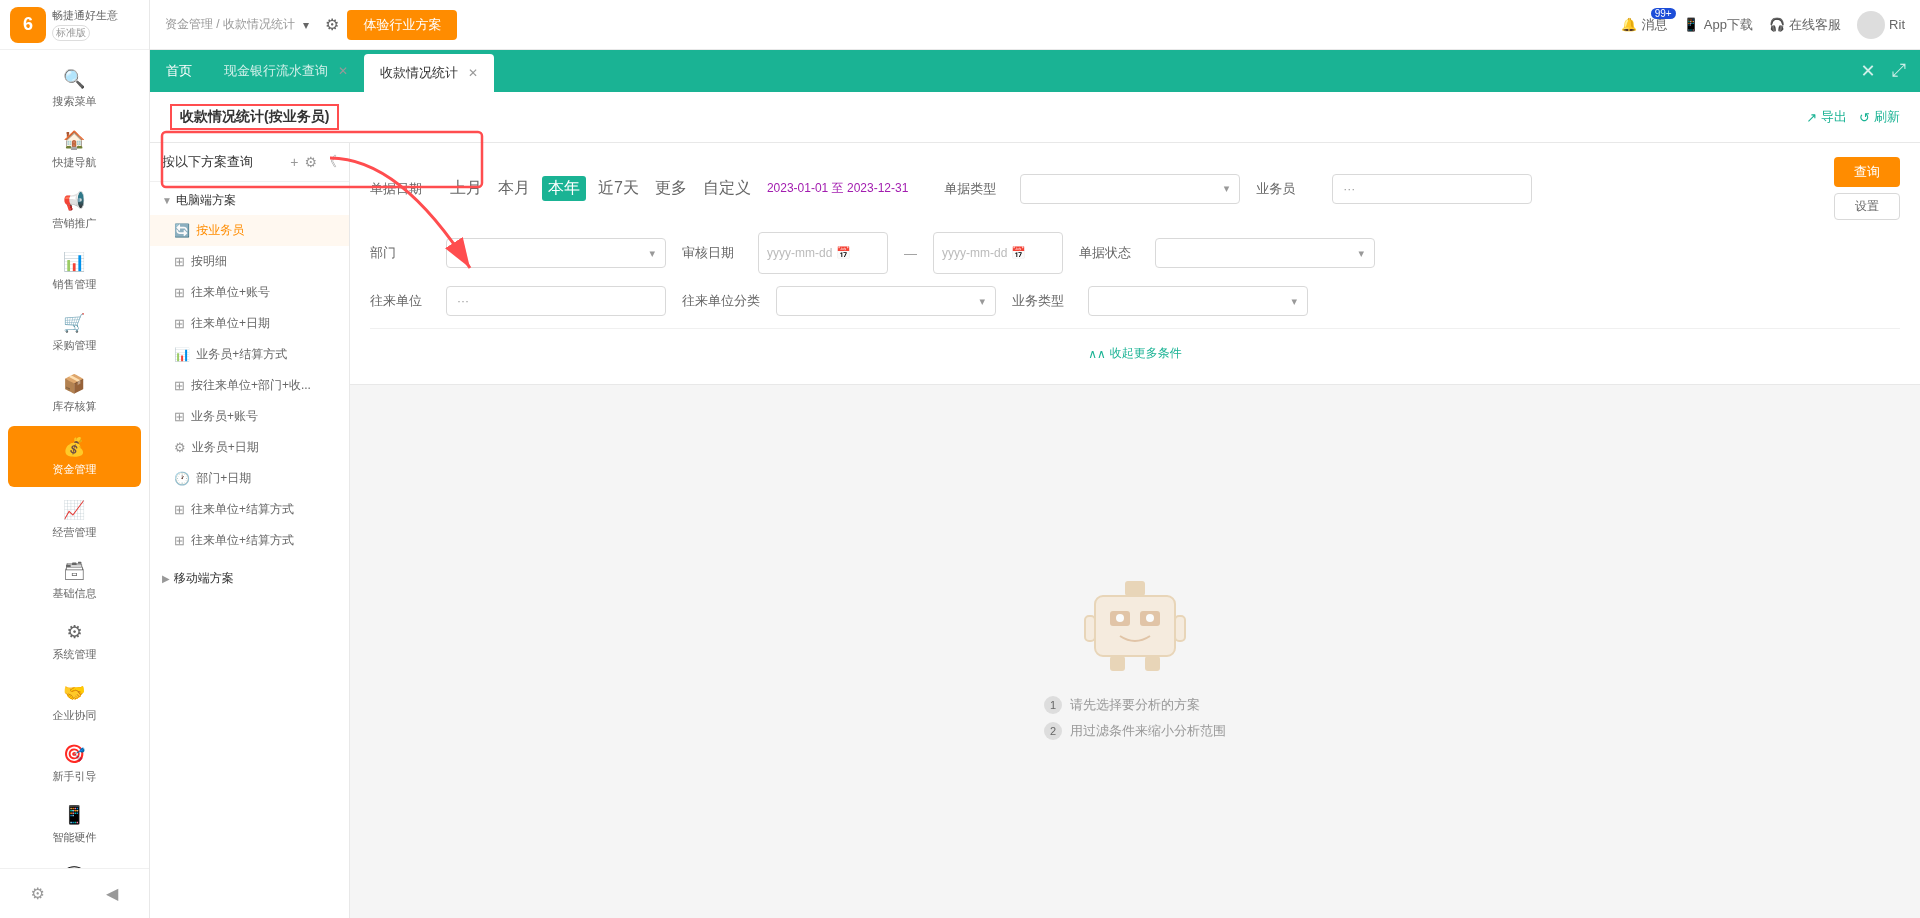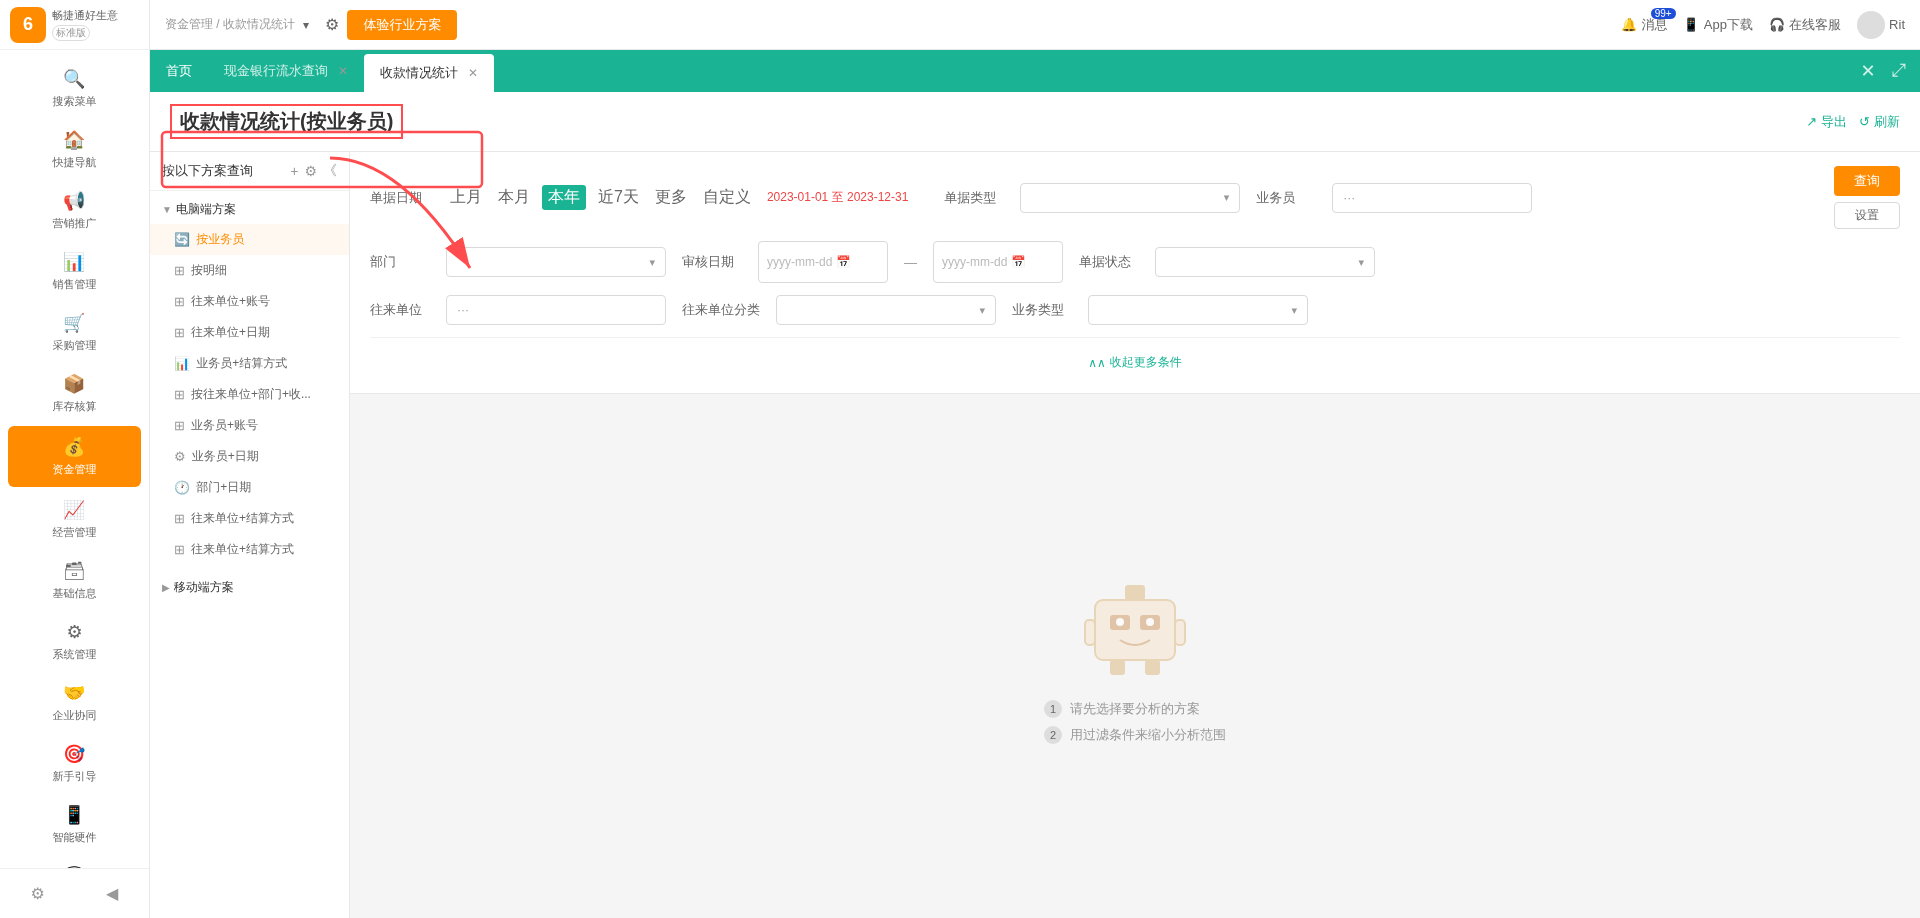--- a/index.html
+++ b/index.html
@@ -48,21 +48,21 @@
     .tab-item.active { background: #fff; color: #333; border-radius: 4px 4px 0 0; margin-top: 4px; height: 38px; }
     .tab-item .tab-close { font-size: 12px; color: #999; cursor: pointer; margin-left: 4px; }
     .tab-bar-actions { position: absolute; right: 10px; display: flex; gap: 8px; }
     .tab-bar-btn { color: rgba(255,255,255,0.8); cursor: pointer; font-size: 18px; padding: 4px; }
 
     
     .page-content { flex: 1; display: flex; flex-direction: column; overflow: hidden; background: #f5f5f5; }
 
     
     .page-header { background: #fff; padding: 12px 20px; display: flex; align-items: center; justify-content: space-between; border-bottom: 1px solid #e8e8e8; flex-shrink: 0; }
-    .page-title { font-size: 20px; font-weight: bold; color: #333; border: 2px solid #ff4d4f; padding: 2px 8px; display: inline-block; }
+    .page-title { font-size: 14px; font-weight: bold; color: #333; border: 2px solid #ff4d4f; padding: 2px 8px; display: inline-block; }
     .page-header-actions { display: flex; gap: 12px; align-items: center; }
     .header-action-btn { color: #1ab394; cursor: pointer; font-size: 13px; display: flex; align-items: center; gap: 4px; }
 
     
     .content-area { flex: 1; display: flex; overflow: hidden; }
 
     
     .left-panel { width: 200px; background: #fff; border-right: 1px solid #e8e8e8; flex-shrink: 0; overflow-y: auto; }
     .left-panel-header { display: flex; align-items: center; justify-content: space-between; padding: 10px 12px; border-bottom: 1px solid #f0f0f0; }
     .left-panel-title { font-size: 13px; color: #333; }
@@ -81,21 +81,21 @@
     .right-panel { flex: 1; display: flex; flex-direction: column; overflow: hidden; }
 
     
     .filter-area { background: #fff; padding: 14px 20px; border-bottom: 1px solid #e8e8e8; flex-shrink: 0; }
     .filter-row { display: flex; align-items: center; gap: 16px; margin-bottom: 12px; }
     .filter-row:last-child { margin-bottom: 0; }
     .filter-label { color: #666; font-size: 13px; white-space: nowrap; min-width: 60px; }
     .filter-date-options { display: flex; gap: 8px; align-items: center; }
     .date-option { color: #666; font-size: 16px; cursor: pointer; padding: 2px 4px; }
     .date-option.active { background: #1ab394; color: #fff; border-radius: 3px; padding: 2px 6px; }
-    .date-range { color: #ef4444; font-size: 12px; margin-left: 4px; }
+    .date-range { color: #a21caf; font-size: 12px; margin-left: 4px; }
     .filter-input { border: 1px solid #d9d9d9; border-radius: 4px; padding: 4px 10px; font-size: 12px; color: #333; height: 30px; min-width: 200px; display: flex; align-items: center; cursor: pointer; background: #fff; }
     .filter-dropdown { border: 1px solid #d9d9d9; border-radius: 4px; padding: 4px 10px; font-size: 12px; color: #333; height: 30px; min-width: 200px; display: flex; align-items: center; justify-content: space-between; cursor: pointer; background: #fff; }
     .filter-dropdown .dropdown-arrow { color: #999; font-size: 11px; }
     .filter-date-input { border: 1px solid #d9d9d9; border-radius: 4px; padding: 4px 8px; font-size: 12px; color: #bbb; height: 42px; min-width: 130px; display: flex; align-items: center; gap: 4px; cursor: pointer; background: #fff; }
     .filter-date-sep { color: #999; }
     .query-btn { background: #ff8c00; color: #fff; border: none; border-radius: 4px; padding: 6px 20px; cursor: pointer; font-size: 13px; }
     .set-btn { background: #fff; color: #666; border: 1px solid #d9d9d9; border-radius: 4px; padding: 4px 16px; cursor: pointer; font-size: 12px; }
 
     .filter-divider { border: none; border-top: 1px solid #f0f0f0; margin: 8px 0; }
     .collapse-bar { display: flex; align-items: center; justify-content: center; padding: 8px; cursor: pointer; color: #1ab394; font-size: 12px; gap: 4px; }

